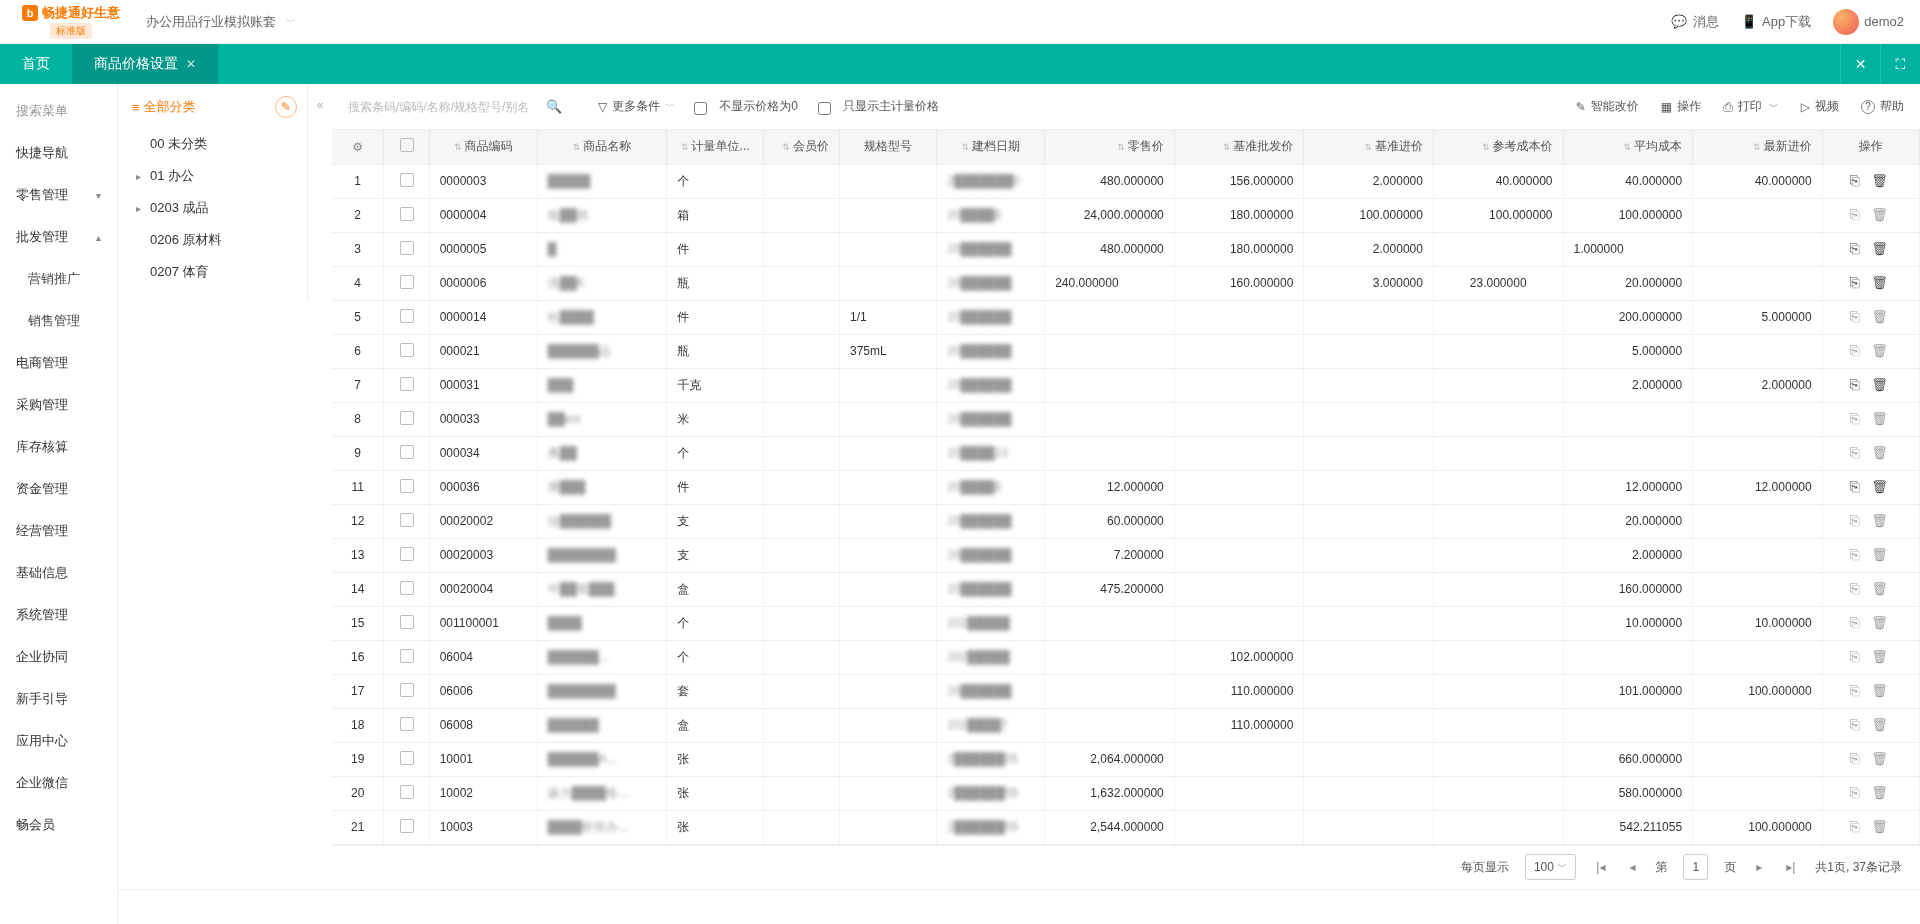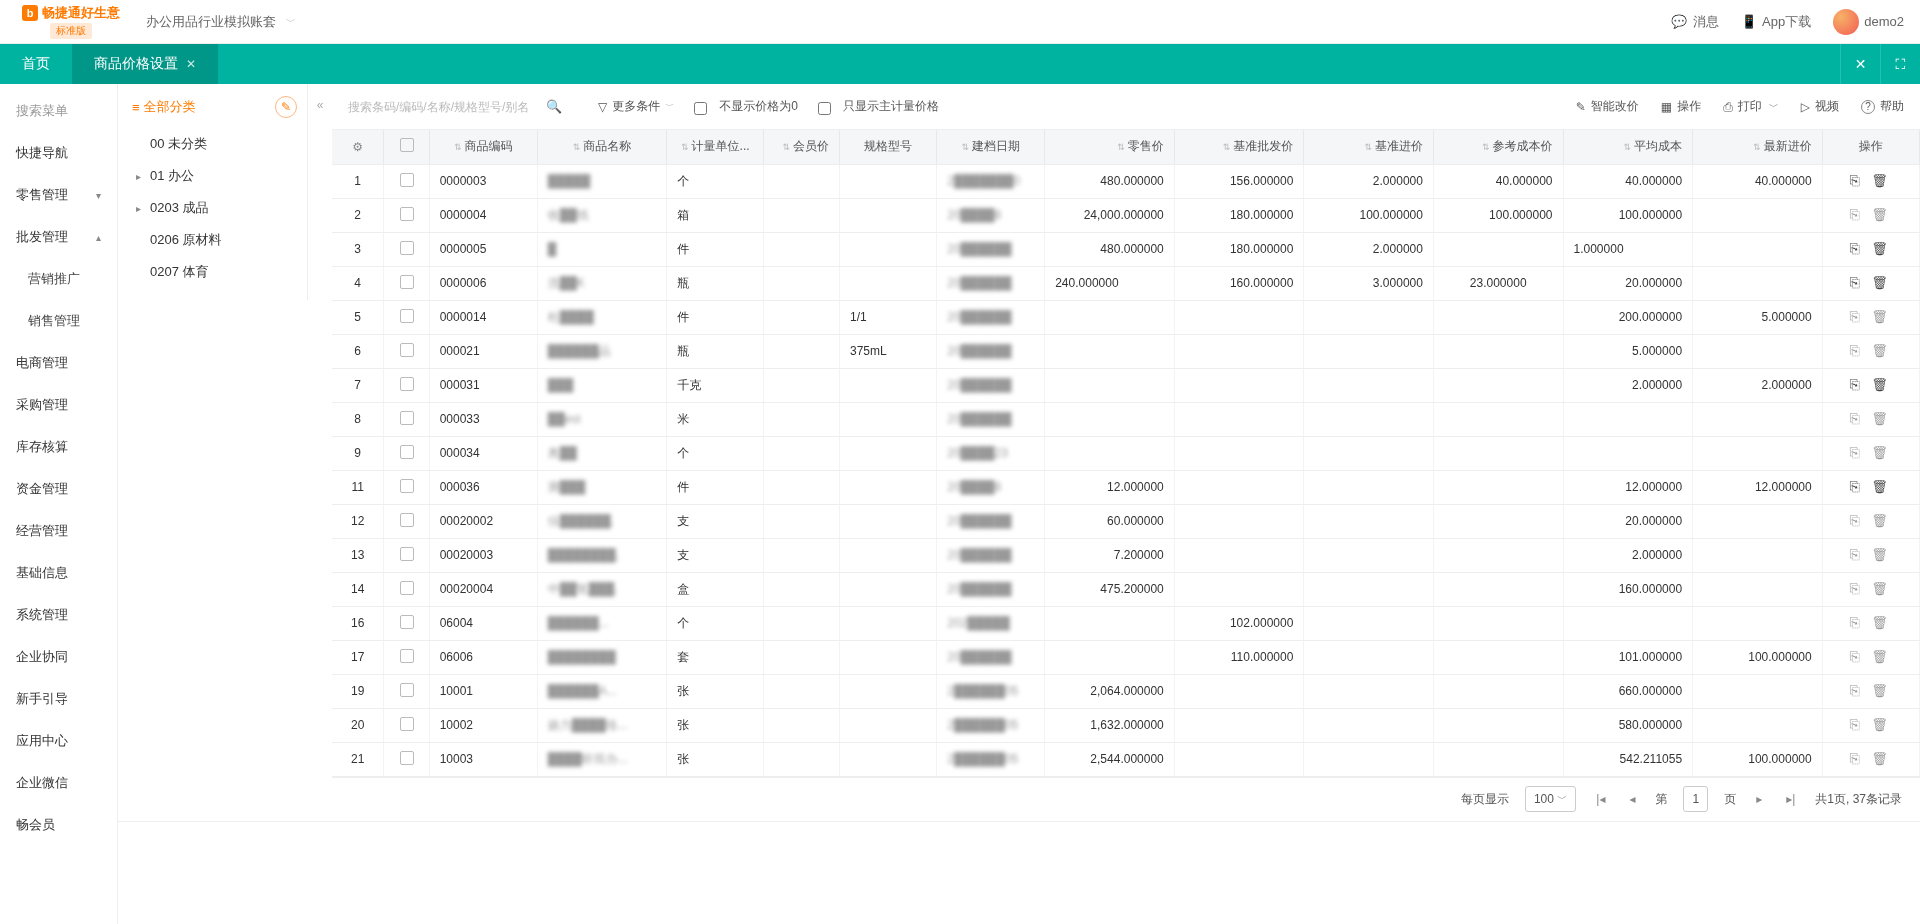--- a/index.html
+++ b/index.html
@@ -499,20 +499,37 @@
                     <td><span class="blur">20██████</span></td>
                     <td style="text-align:right">475.200000</td>
                     <td style="text-align:right"></td>
                     <td style="text-align:right"></td>
                     <td style="text-align:right"></td>
                     <td style="text-align:right">160.000000</td>
                     <td style="text-align:right"></td>
                     <td style="text-align:center"><span class="op-icons ">⎘ 🗑</span></td>
                   </tr>
                   <tr>
+                    <td class="col-idx">15</td>
+                    <td class="col-chk"><span class="chk"></span></td>
+                    <td>001100001</td>
+                    <td><span class="blur">████</span></td>
+                    <td>个</td>
+                    <td style="text-align:right"></td>
+                    <td></td>
+                    <td><span class="blur">202█████</span></td>
+                    <td style="text-align:right"></td>
+                    <td style="text-align:right"></td>
+                    <td style="text-align:right"></td>
+                    <td style="text-align:right"></td>
+                    <td style="text-align:right">10.000000</td>
+                    <td style="text-align:right">10.000000</td>
+                    <td style="text-align:center"><span class="op-icons ">⎘ 🗑</span></td>
+                  </tr>
+                  <tr>
                     <td class="col-idx">16</td>
                     <td class="col-chk"><span class="chk"></span></td>
                     <td>06004</td>
                     <td><span class="blur">██████...</span></td>
                     <td>个</td>
                     <td style="text-align:right"></td>
                     <td></td>
                     <td><span class="blur">202█████</span></td>
                     <td style="text-align:right"></td>
                     <td style="text-align:right">102.000000</td>
@@ -530,20 +547,37 @@
                     <td>套</td>
                     <td style="text-align:right"></td>
                     <td></td>
                     <td><span class="blur">20██████</span></td>
                     <td style="text-align:right"></td>
                     <td style="text-align:right">110.000000</td>
                     <td style="text-align:right"></td>
                     <td style="text-align:right"></td>
                     <td style="text-align:right">101.000000</td>
                     <td style="text-align:right">100.000000</td>
+                    <td style="text-align:center"><span class="op-icons ">⎘ 🗑</span></td>
+                  </tr>
+                  <tr>
+                    <td class="col-idx">18</td>
+                    <td class="col-chk"><span class="chk"></span></td>
+                    <td>06008</td>
+                    <td><span class="blur">██████</span></td>
+                    <td>盒</td>
+                    <td style="text-align:right"></td>
+                    <td></td>
+                    <td><span class="blur">202████7</span></td>
+                    <td style="text-align:right"></td>
+                    <td style="text-align:right">110.000000</td>
+                    <td style="text-align:right"></td>
+                    <td style="text-align:right"></td>
+                    <td style="text-align:right"></td>
+                    <td style="text-align:right"></td>
                     <td style="text-align:center"><span class="op-icons ">⎘ 🗑</span></td>
                   </tr>
                   <tr>
                     <td class="col-idx">19</td>
                     <td class="col-chk"><span class="chk"></span></td>
                     <td>10001</td>
                     <td><span class="blur">██████A...</span></td>
                     <td>张</td>
                     <td style="text-align:right"></td>
                     <td></td>

